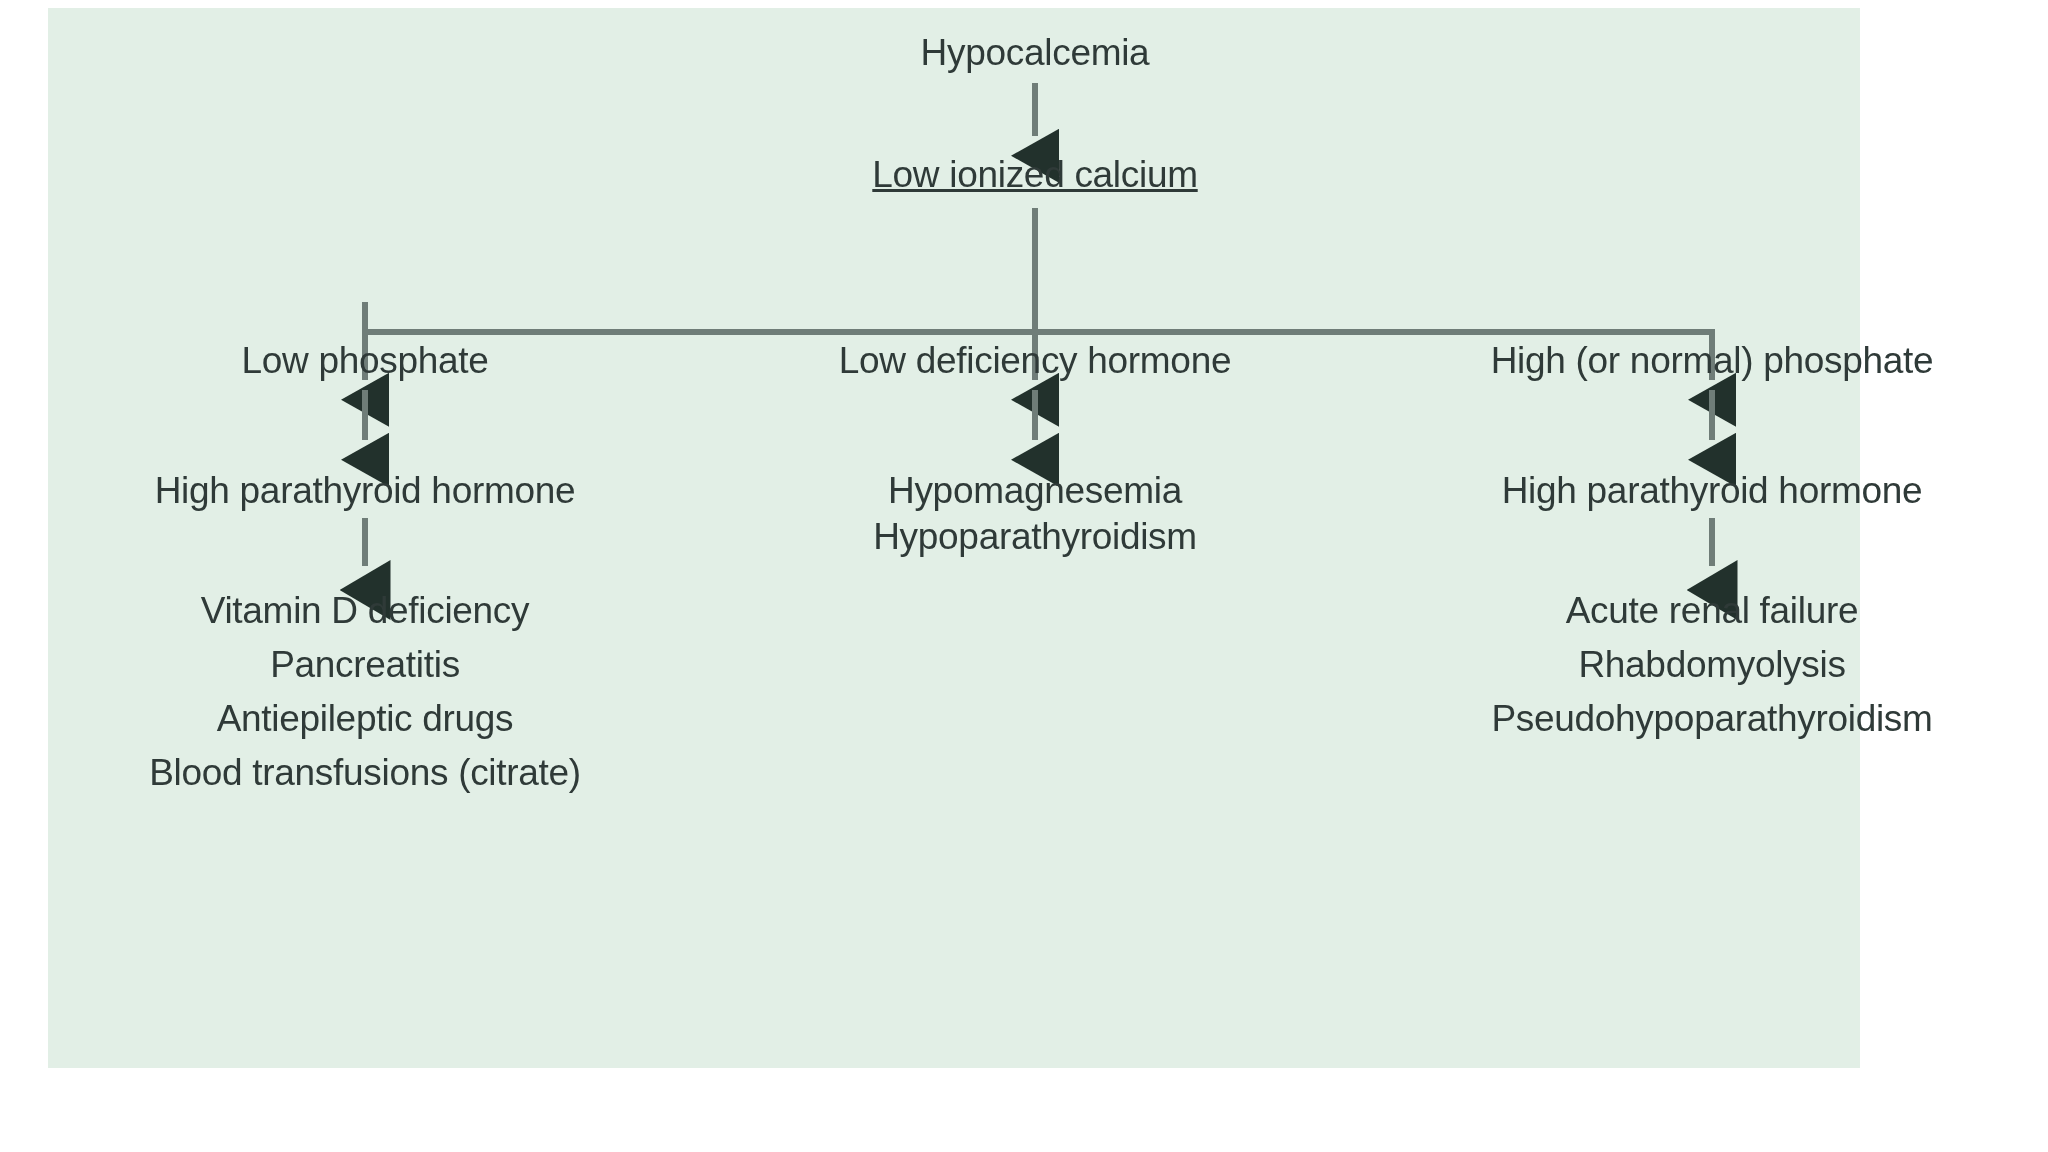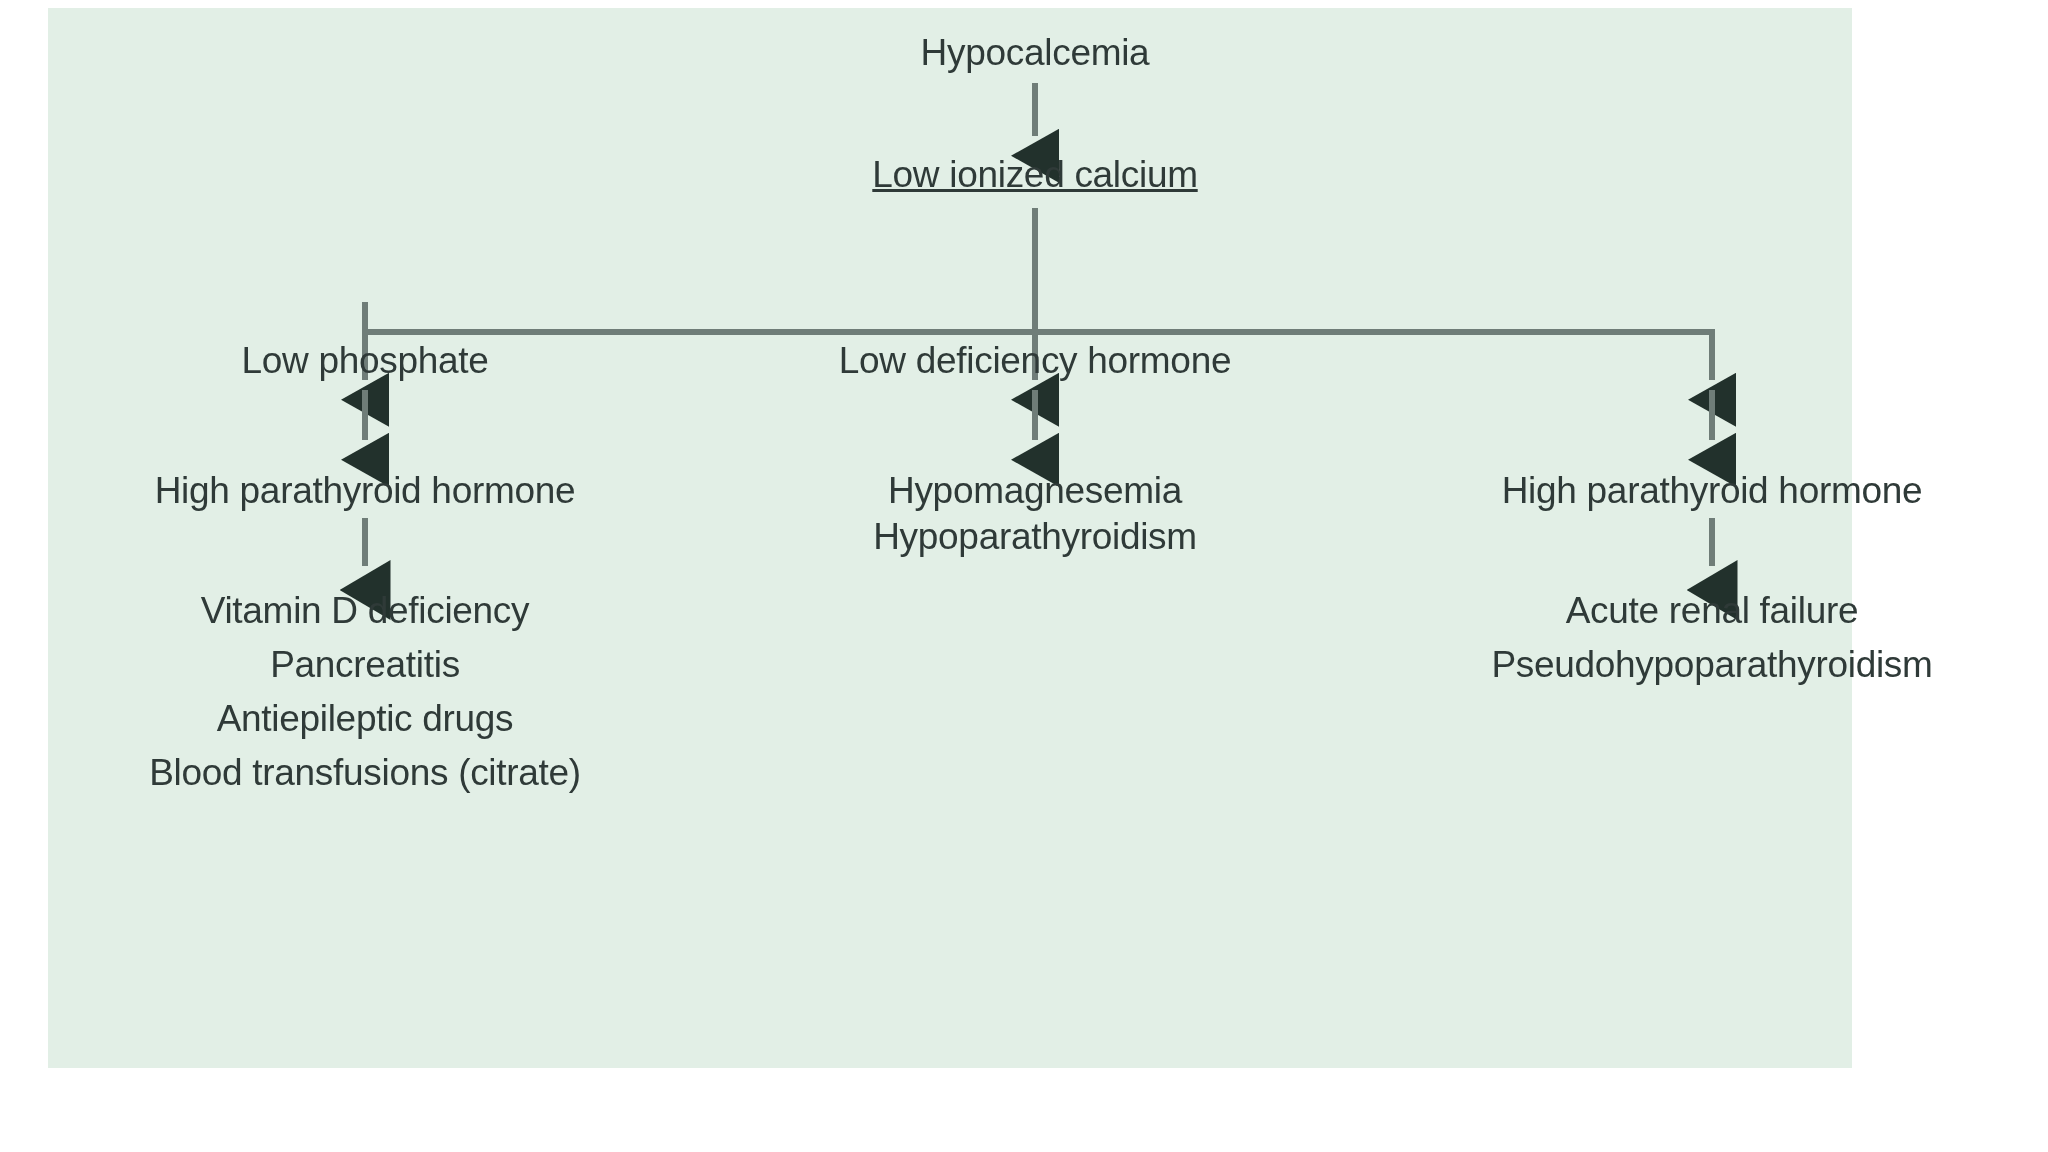--- a/index.html
+++ b/index.html
@@ -22,20 +22,21 @@
   }
 
   
   #figure-panel {
     position: absolute;
     left: 48px;
     top: 8px;
     width: 1804px;
     height: 1060px;
     background: #e2efe6;
+    padding-left: 8px;
   }
 
   
   #connectors {
     position: absolute;
     left: 0;
     top: 0;
     width: 1952px;
     height: 1060px;
     pointer-events: none;
@@ -115,20 +116,23 @@
     </div>
 
     <div class="node" style="left:317px; top:330px;">
       <span class="line">Low phosphate</span>
     </div>
 
     <div class="node" style="left:987px; top:330px;">
       <span class="line">Low deficiency hormone</span>
     </div>
 
+    <div class="node" style="left:1664px; top:330px;">
+      <span class="line">High (or normal) phosphate</span>
+    </div>
 
     <div class="node" style="left:317px; top:460px;">
       <span class="line">High parathyroid hormone</span>
     </div>
 
     <div class="node stack" style="left:987px; top:460px;">
       <span class="line">Hypomagnesemia</span>
       <span class="line">Hypoparathyroidism</span>
     </div>
 
@@ -138,17 +142,18 @@
 
     <div class="node stack list" style="left:317px; top:580px;">
       <span class="line">Vitamin D deficiency</span>
       <span class="line">Pancreatitis</span>
       <span class="line">Antiepileptic drugs</span>
       <span class="line">Blood transfusions (citrate)</span>
     </div>
 
     <div class="node stack list" style="left:1664px; top:580px;">
       <span class="line">Acute renal failure</span>
+      <span class="line">Rhabdomyolysis</span>
       <span class="line">Pseudohypoparathyroidism</span>
     </div>
 
   </div>
 </div>
 
 </body></html>

